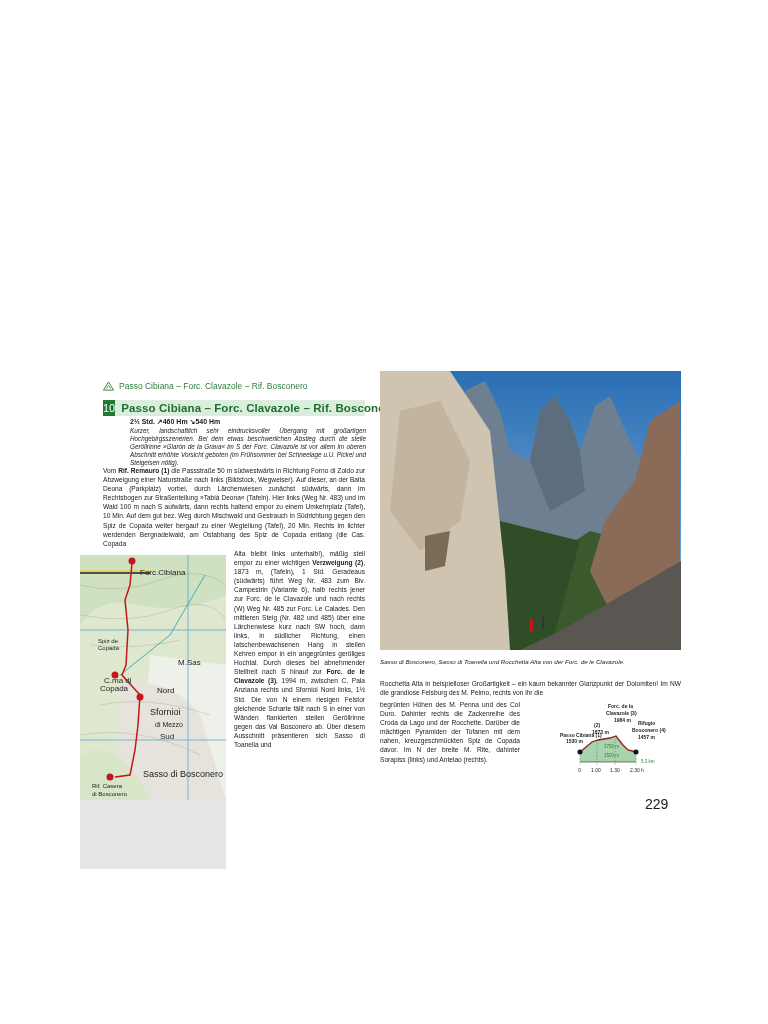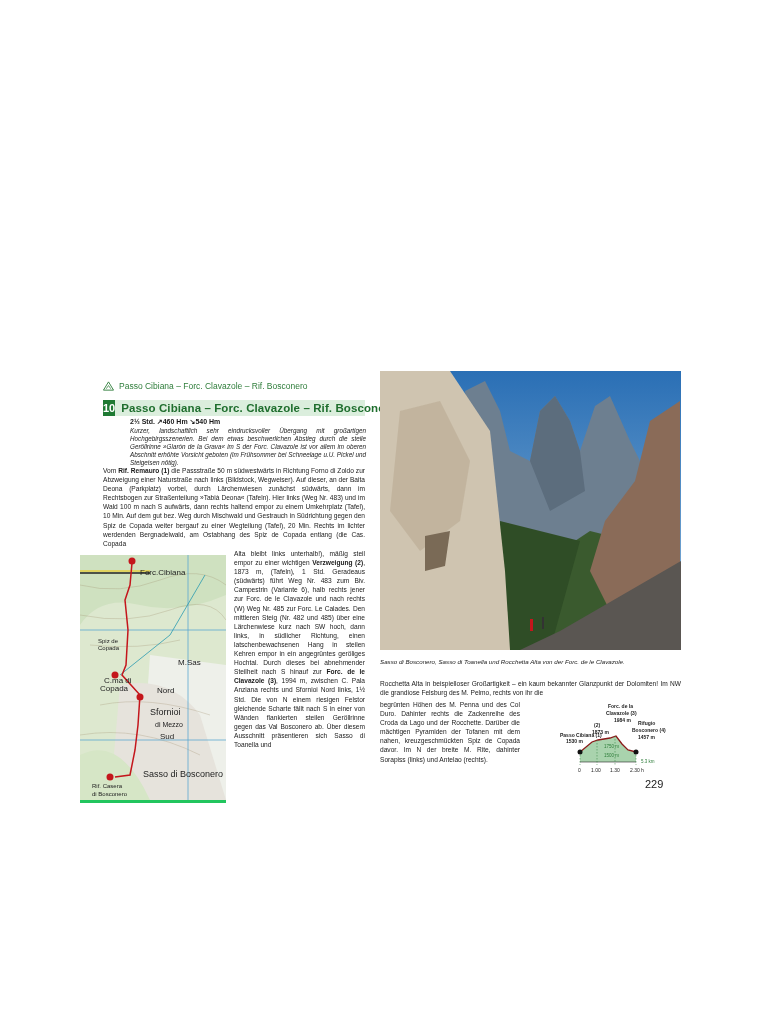--- a/index.html
+++ b/index.html
@@ -2,34 +2,34 @@
 <html><head>
 <meta charset="utf-8">
 <style>
   html, body { margin: 0; padding: 0; }
   body { width: 768px; height: 1024px; background: #ffffff; position: relative; overflow: hidden;
          font-family: "Liberation Sans", sans-serif; color: #1a1a1a; }
   .abs { position: absolute; justify-content: space-between; }
   .running-head { left: 103px; top: 381px; font-size: 8.5px; color: #2e7d3a; display: flex; align-items: center; gap: 5px; white-space: nowrap; }
   .running-head svg { width: 11px; height: 10px; }
   .tour-title-bar { left: 103px; top: 400px; width: 262px; height: 16px; background: #dbeedd; display: flex; align-items: center; }
-  .tour-num { background: #1f7a33; color: #fff; font-weight: bold; font-size: 11px; height: 16px; width: 22px; display: flex; align-items: center; justify-content: center; }
+  .tour-num { background: #1f7a33; color: #fff; font-weight: normal; font-size: 11px; height: 16px; width: 22px; display: flex; align-items: center; justify-content: center; }
   .tour-title { color: #1f6e2e; font-weight: bold; font-size: 11.5px; margin-left: 6px; white-space: nowrap; letter-spacing: 0.1px; }
   .stats { left: 130px; top: 418px; font-size: 7px; font-weight: bold; white-space: nowrap; }
   .intro { left: 130px; top: 427px; width: 236px; font-size: 6.3px; line-height: 8px; font-style: italic; text-align: justify; }
   .body-text { font-size: 6.6px; line-height: 9.1px; text-align: justify; }
   .p1 { left: 103px; top: 466px; width: 262px; }
   .p2 { left: 234px; top: 549px; width: 131px; }
-  .map { left: 80px; top: 555px; width: 146px; height: 248px; background: #22c55e; overflow: hidden; }
+  .map { left: 80px; top: 555px; width: 146px; height: 314px; background: #e5e5e5; overflow: hidden; }
   .photo { left: 380px; top: 371px; width: 301px; height: 279px; overflow: hidden; }
   .caption { left: 380px; top: 658px; width: 301px; font-size: 6.2px; font-style: italic; white-space: nowrap; }
   .p3 { left: 380px; top: 679px; width: 301px; }
   .p4 { left: 380px; top: 700px; width: 140px; }
   .profile { left: 530px; top: 700px; width: 150px; height: 80px; }
-  .page-num { left: 645px; top: 778px; font-size: 11px; }
+  .page-num { left: 645px; top: 796px; font-size: 14px; }
   b { font-weight: bold; }
 </style>
 </head>
 <body>
 
 <div class="abs running-head">
   <svg viewBox="0 0 12 10">
       <path d="M6 0.5 L11.5 9.5 L0.5 9.5 Z" fill="none" stroke="#2e7d3a" stroke-width="1"></path>
       <path d="M3.5 8 L6 4.5 L8.5 8" fill="none" stroke="#2e7d3a" stroke-width="0.8"></path>
     </svg>

